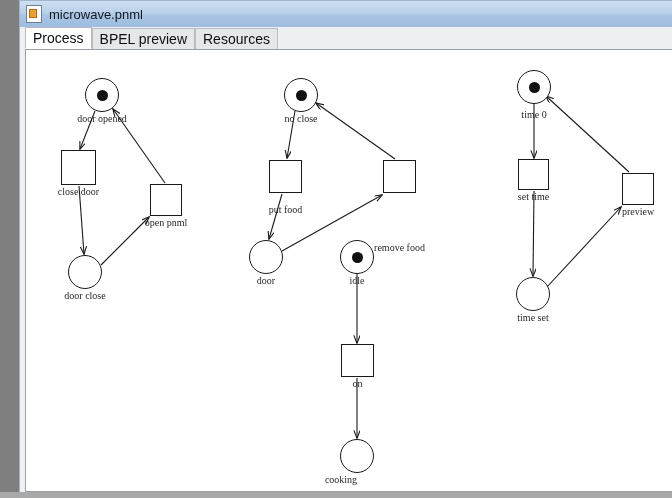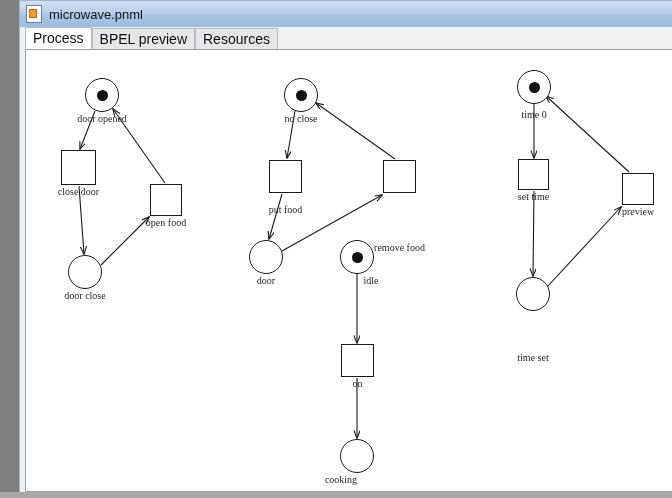--- a/index.html
+++ b/index.html
@@ -213,32 +213,32 @@
             <div class="node-label" style="left: 76px; top: 63px;">door opened</div>
             <div class="place" style="left: 42px; top: 205px; width: 34px; height: 34px;"></div>
             <div class="node-label" style="left: 59px; top: 240px;">door close</div>
             <div class="place" style="left: 258px; top: 28px; width: 34px; height: 34px;"></div>
             <div class="token" style="left: 269.5px; top: 39.5px; width: 11px; height: 11px;"></div>
             <div class="node-label" style="left: 275px; top: 63px;">no close</div>
             <div class="place" style="left: 223px; top: 190px; width: 34px; height: 34px;"></div>
             <div class="node-label" style="left: 240px; top: 225px;">door</div>
             <div class="place" style="left: 314px; top: 190px; width: 34px; height: 34px;"></div>
             <div class="token" style="left: 325.5px; top: 201.5px; width: 11px; height: 11px;"></div>
-            <div class="node-label" style="left: 345px; top: 225px;">idle</div>
+            <div class="node-label" style="left: 331px; top: 225px;">idle</div>
             <div class="place" style="left: 314px; top: 389px; width: 34px; height: 34px;"></div>
             <div class="node-label" style="left: 315px; top: 424px; text-align: center;">cooking</div>
             <div class="place" style="left: 491px; top: 20px; width: 34px; height: 34px;"></div>
             <div class="token" style="left: 502.5px; top: 31.5px; width: 11px; height: 11px;"></div>
             <div class="node-label" style="left: 508px; top: 59px;">time 0</div>
             <div class="place" style="left: 490px; top: 227px; width: 34px; height: 34px;"></div>
-            <div class="node-label" style="left: 507px; top: 262px; margin-top: 40px;">time set</div>
+            <div class="node-label" style="left: 507px; top: 262px;">time set</div>
             <div class="transition" style="left: 35px; top: 100px; width: 35px; height: 35px;"></div>
             <div class="node-label" style="left: 52.5px; top: 136px;">close door</div>
             <div class="transition" style="left: 124px; top: 134px; width: 32px; height: 32px;"></div>
-            <div class="node-label" style="left: 140px; top: 167px;">open food</div>
+            <div class="node-label" style="left: 140px; top: 167px;">open pnml</div>
             <div class="transition" style="left: 243px; top: 110px; width: 33px; height: 33px;"></div>
             <div class="node-label" style="left: 259.5px; top: 144px; margin-top: 10px;">put food</div>
             <div class="transition" style="left: 357px; top: 110px; width: 33px; height: 33px;"></div>
             <div class="node-label" style="left: 373.5px; top: 144px; margin-top: 48px;">remove food</div>
             <div class="transition" style="left: 315px; top: 294px; width: 33px; height: 33px;"></div>
             <div class="node-label" style="left: 331.5px; top: 328px;">on</div>
             <div class="transition" style="left: 492px; top: 109px; width: 31px; height: 31px;"></div>
             <div class="node-label" style="left: 507.5px; top: 141px; font-family: Liberation Serif, serif;">set time</div>
             <div class="transition" style="left: 596px; top: 123px; width: 32px; height: 32px;"></div>
             <div class="node-label" style="left: 612px; top: 156px;">preview</div>

